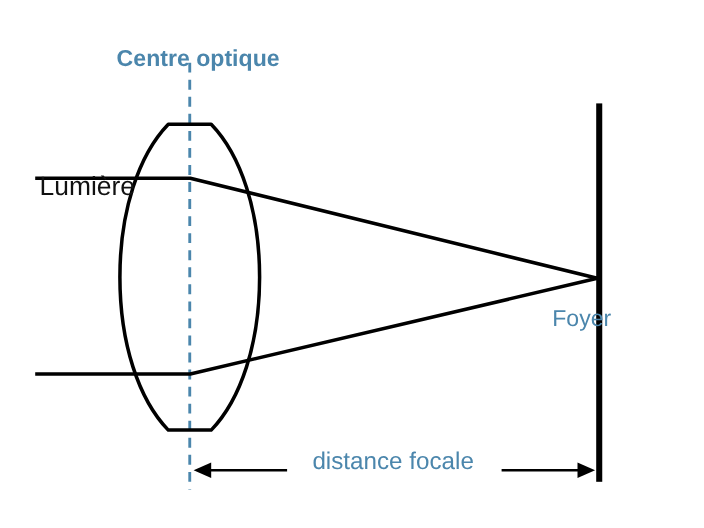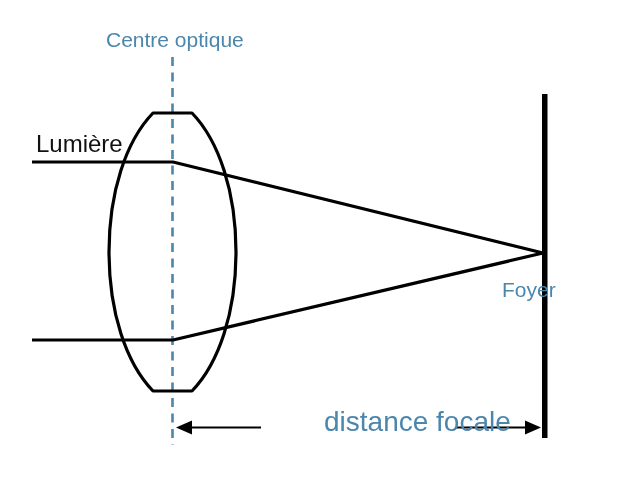--- a/index.html
+++ b/index.html
@@ -20,26 +20,26 @@
     left: 0;
     top: 0;
   }
   .lbl {
     position: absolute;
     white-space: nowrap;
     line-height: 1;
     letter-spacing: 0px;
   }
   .lbl-blue   { color: #4b86ac; }
-  .lbl-black  { color: #111111; }
-  .lbl-centre-optique  { left: 106px; top: 29px;  font-size: 21px; }
+  .lbl-black  { color: #111111; margin-top: 26px; }
+  .lbl-centre-optique  { left: 106px; top: 43px;  font-size: 21px; font-weight: bold; }
   .lbl-capteur         { left: 499px; top: 59px;  font-size: 21px; }
   .lbl-lumiere         { left: 36px;  top: 132px; font-size: 24px; }
   .lbl-foyer           { left: 502px; top: 279px; font-size: 21px; }
-  .lbl-distance-focale { left: 284px; top: 408px; font-size: 28px; margin-left: 40px; }
+  .lbl-distance-focale { left: 284px; top: 408px; font-size: 22px; }
 </style>
 </head>
 <body>
 
 <div class="canvas">
 
   <svg class="artwork" width="640" height="480" viewBox="0 0 640 480">
 
     <line x1="172.5" y1="57" x2="172.5" y2="445" stroke="#4b86ac" stroke-width="2.6" stroke-dasharray="9 6.5"></line>
 

